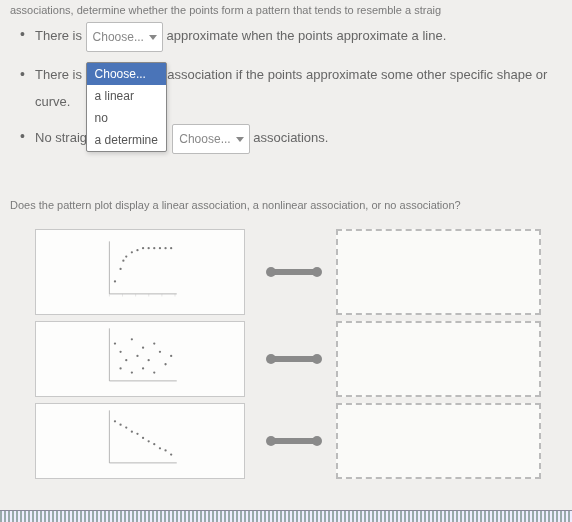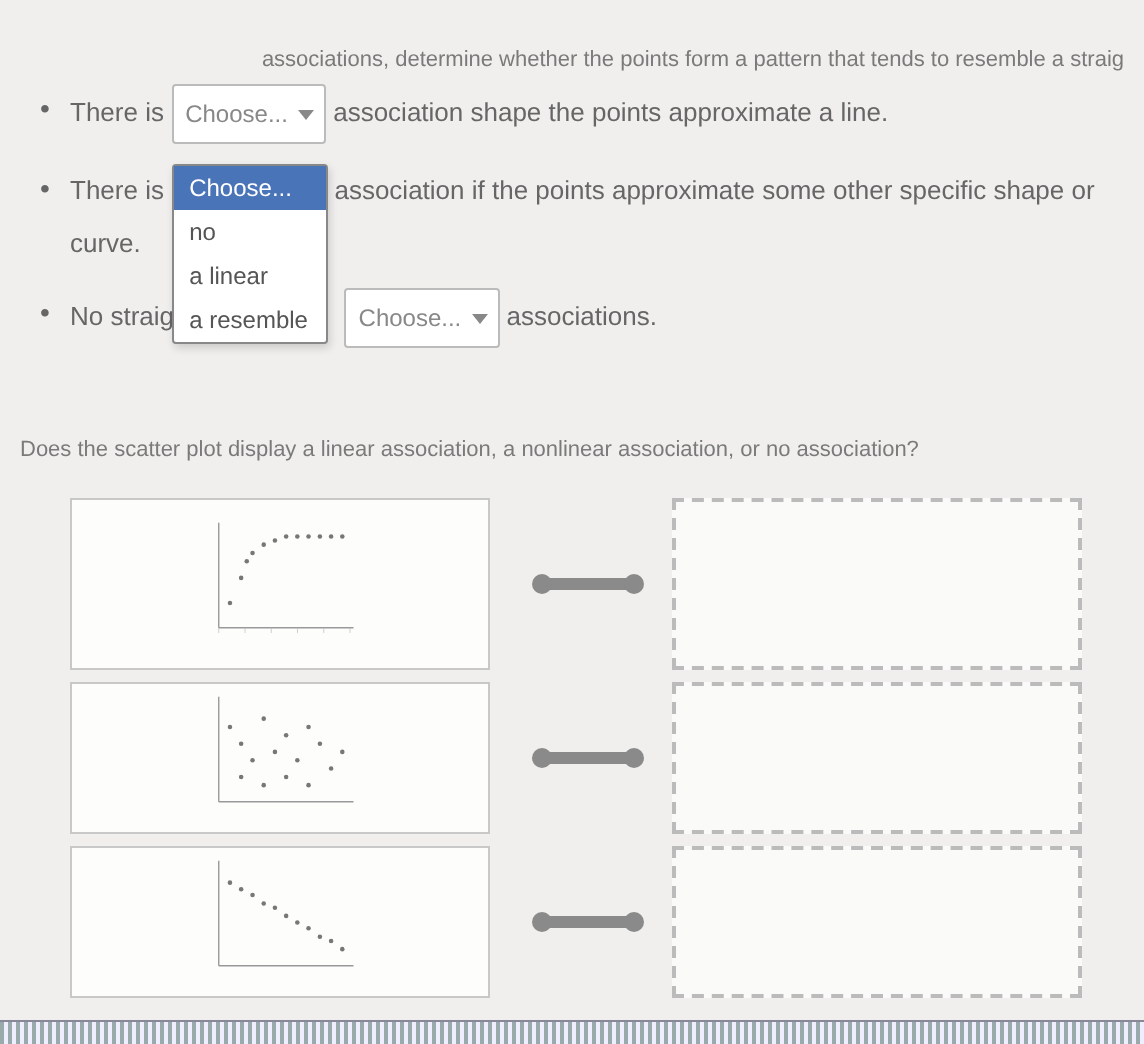--- a/index.html
+++ b/index.html
@@ -10,24 +10,22 @@
     background: #f0efed;
     width: 572px;
     height: 522px;
     overflow: hidden;
     position: relative;
     padding: 0 10px;
   }
   .top-text {
     font-size: 11px;
     color: #7a7a7a;
-    text-align: right;
     padding: 4px 0 6px 0;
     white-space: nowrap;
-    margin-top: 20px;
   }
   .bullet-list {
     list-style: none;
     padding-left: 25px;
     position: relative;
   }
   .bullet-list li {
     position: relative;
     margin-bottom: 10px;
     line-height: 24px;
@@ -161,45 +159,45 @@
 </style>
 </head>
 <body>
 
 <div class="top-text">associations, determine whether the points form a pattern that tends to resemble a straig</div>
 
 <ul class="bullet-list">
   <li>
     <span>There is</span>
     <span class="dropdown-closed">Choose...</span>
-    <span>association shape the points approximate a line.</span>
+    <span>approximate when the points approximate a line.</span>
   </li>
   <li>
     <span>There is</span>
     <span class="dropdown-open-wrap">
       <span class="spacer-for-dropdown"></span>
       <div class="dropdown-open">
         <div class="opt sel">Choose...</div>
+        <div class="opt">a linear</div>
         <div class="opt">no</div>
-        <div class="opt">a linear</div>
-        <div class="opt">a resemble</div>
+        <div class="opt">a determine</div>
       </div>
     </span>
     <span>association if the points approximate some other specific shape or curve.</span>
   </li>
   <li>
     <span>No straig</span>
     <span style="display:inline-block;width:78px"></span>
     <span class="dropdown-closed">Choose...</span>
     <span>associations.</span>
   </li>
 </ul>
 
 <div class="question-block">
-  <p>Does the scatter plot display a linear association, a nonlinear association, or no association?</p>
+  <p>Does the pattern plot display a linear association, a nonlinear association, or no association?</p>
 </div>
 
 <div class="plots-area">
 
   <div class="plot-row">
     <div class="plot-box">
       <svg class="plot-svg" viewBox="0 0 100 80">
         <line x1="15" y1="5" x2="15" y2="65" stroke="#999" stroke-width="0.8"></line>
         <line x1="15" y1="65" x2="92" y2="65" stroke="#999" stroke-width="0.8"></line>
         <g fill="#777" id="pts-0">

